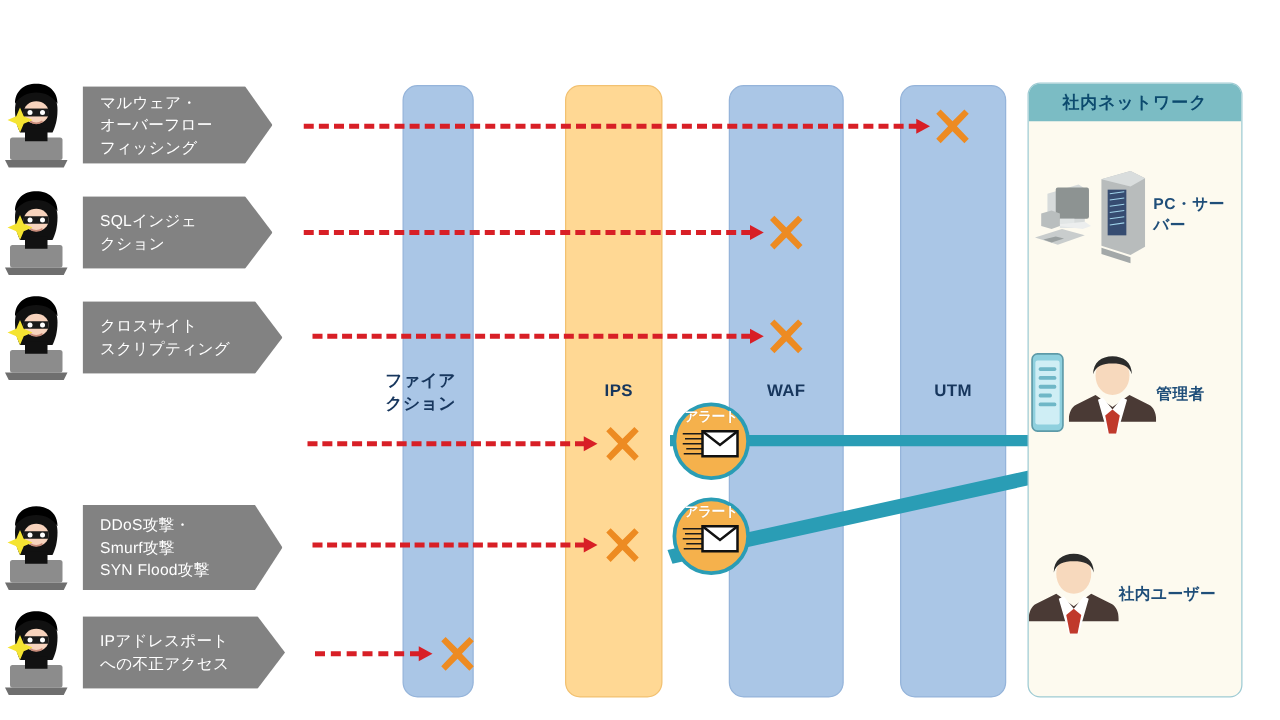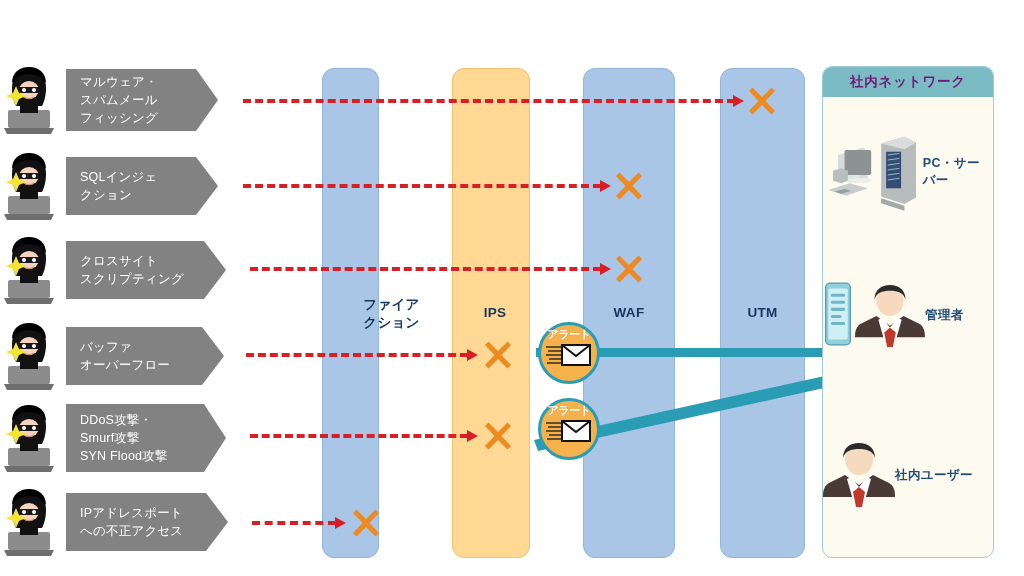--- a/index.html
+++ b/index.html
@@ -131,21 +131,21 @@
     position: absolute;
     box-sizing: border-box;
     background: #fdfaef;
     border: 1.5px solid #9ecbd4;
     border-radius: 10px;
     overflow: hidden;
   }
   #internal-net-header {
     height: 30px;
     background: #7bbcc4;
-    color: #701a75;
+    color: #0c4a6e;
     display: flex;
     align-items: center;
     justify-content: center;
     font-size: 13.5px;
     font-weight: bold;
     letter-spacing: .8px;
   }
   .asset {
     position: absolute;
     width: 100%;
@@ -177,21 +177,21 @@
         <path d="M24 34c3 2 7 2 10 0" stroke="#c98b7a" stroke-width="1.3" fill="none"></path>
         <path d="M12 20c0-10 7-16 17-16s17 6 17 16c-4-6-10-9-17-9s-13 3-17 9z" fill="#000000"></path>
         <path d="M13 30l3-7 3 7 7 3-7 3-3 7-3-7-7-3z" fill="#f5e432"></path>
         <rect x="8" y="47" width="42" height="18" rx="2" fill="#8c8c8c"></rect>
         <path d="M4 65h50l-3 6H7z" fill="#6f6f6f"></path>
         <rect x="20" y="40" width="18" height="10" fill="#111111"></rect>
       </svg>
     </div>
     <div class="attack-label" style="width:152px; height:62px;">
       <span class="ln">マルウェア・</span>
-      <span class="ln">スパムメール</span>
+      <span class="ln">オーバーフロー</span>
       <span class="ln">フィッシング</span>
     </div>
   </div>
 
   <div class="attacker-row" style="top:234px; height:72px;">
     <div class="hacker-icon">
       <svg viewBox="0 0 58 74" width="58" height="74" aria-hidden="true">
         <path d="M29 6c-11 0-17 8-17 19 0 8 2 14 4 18h26c2-4 4-10 4-18C46 14 40 6 29 6z" fill="#111111"></path>
         <ellipse cx="29" cy="27" rx="10" ry="9" fill="#f7d3bd"></ellipse>
         <path d="M19 24h20v6H19z" fill="#1a1a1a"></path>
@@ -226,41 +226,20 @@
         <path d="M4 65h50l-3 6H7z" fill="#6f6f6f"></path>
         <rect x="20" y="40" width="18" height="10" fill="#111111"></rect>
       </svg>
     </div>
     <div class="attack-label" style="width:152px; height:58px;">
       <span class="ln">SQLインジェ</span>
       <span class="ln">クション</span>
     </div>
   </div>
 
-  <div class="attacker-row" style="top:320px; height:72px;">
-    <div class="hacker-icon">
-      <svg viewBox="0 0 58 74" width="58" height="74" aria-hidden="true">
-        <path d="M29 6c-11 0-17 8-17 19 0 8 2 14 4 18h26c2-4 4-10 4-18C46 14 40 6 29 6z" fill="#111111"></path>
-        <ellipse cx="29" cy="27" rx="10" ry="9" fill="#f7d3bd"></ellipse>
-        <path d="M19 24h20v6H19z" fill="#1a1a1a"></path>
-        <circle cx="24" cy="27" r="2" fill="#ffffff"></circle>
-        <circle cx="34" cy="27" r="2" fill="#ffffff"></circle>
-        <path d="M24 34c3 2 7 2 10 0" stroke="#c98b7a" stroke-width="1.3" fill="none"></path>
-        <path d="M12 20c0-10 7-16 17-16s17 6 17 16c-4-6-10-9-17-9s-13 3-17 9z" fill="#000000"></path>
-        <path d="M13 30l3-7 3 7 7 3-7 3-3 7-3-7-7-3z" fill="#f5e432"></path>
-        <rect x="8" y="47" width="42" height="18" rx="2" fill="#8c8c8c"></rect>
-        <path d="M4 65h50l-3 6H7z" fill="#6f6f6f"></path>
-        <rect x="20" y="40" width="18" height="10" fill="#111111"></rect>
-      </svg>
-    </div>
-    <div class="attack-label" style="width:158px; height:58px;">
-      <span class="ln">バッファ</span>
-      <span class="ln">オーバーフロー</span>
-    </div>
-  </div>
 
   <div class="attacker-row" style="top:486px; height:72px;">
     <div class="hacker-icon">
       <svg viewBox="0 0 58 74" width="58" height="74" aria-hidden="true">
         <path d="M29 6c-11 0-17 8-17 19 0 8 2 14 4 18h26c2-4 4-10 4-18C46 14 40 6 29 6z" fill="#111111"></path>
         <ellipse cx="29" cy="27" rx="10" ry="9" fill="#f7d3bd"></ellipse>
         <path d="M19 24h20v6H19z" fill="#1a1a1a"></path>
         <circle cx="24" cy="27" r="2" fill="#ffffff"></circle>
         <circle cx="34" cy="27" r="2" fill="#ffffff"></circle>
         <path d="M24 34c3 2 7 2 10 0" stroke="#c98b7a" stroke-width="1.3" fill="none"></path>
@@ -294,21 +273,21 @@
       </svg>
     </div>
     <div class="attack-label" style="width:160px; height:68px;">
       <span class="ln">DDoS攻撃・</span>
       <span class="ln">Smurf攻撃</span>
       <span class="ln">SYN Flood攻撃</span>
     </div>
   </div>
 
   <div class="sec-col blue" style="left:322px; top:68px; width:57px; height:490px;"></div>
-  <div class="sec-col-label" style="left:322px; top:296px; width:57px;padding-left:41px;">
+  <div class="sec-col-label" style="left:308px; top:296px; width:57px;">
     <div>ファイア</div>
     <div>クション</div>
   </div>
 
   <div class="sec-col orange" style="left:452px; top:68px; width:78px; height:490px;"></div>
   <div class="sec-col-label" style="left:456px; top:304px; width:78px;">
     <div>IPS</div>
   </div>
 
   <div class="sec-col blue" style="left:583px; top:68px; width:92px; height:490px;"></div>

